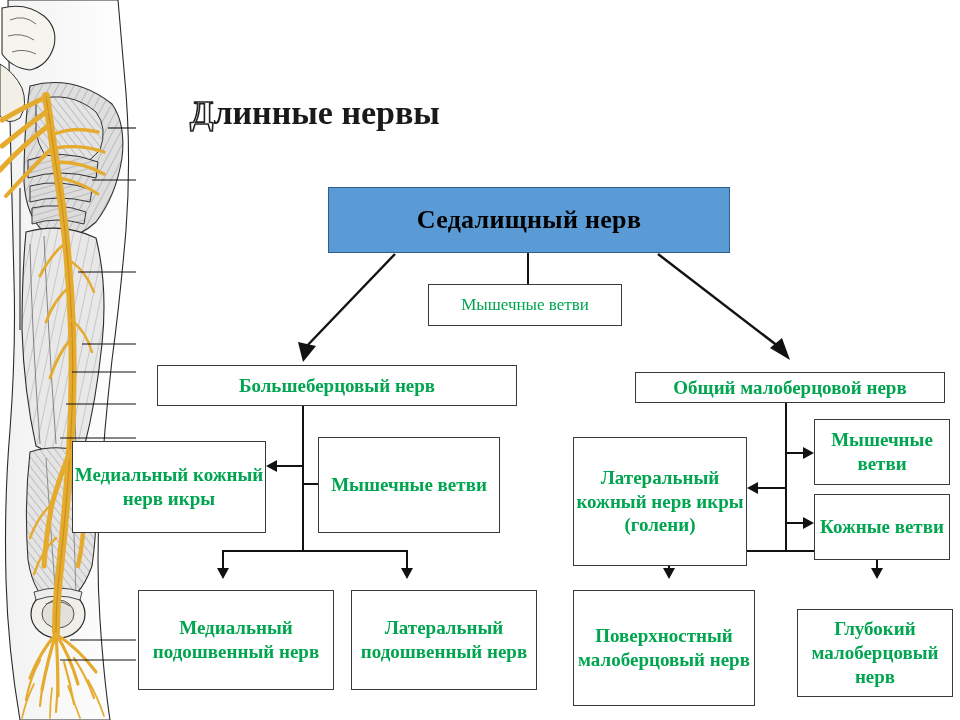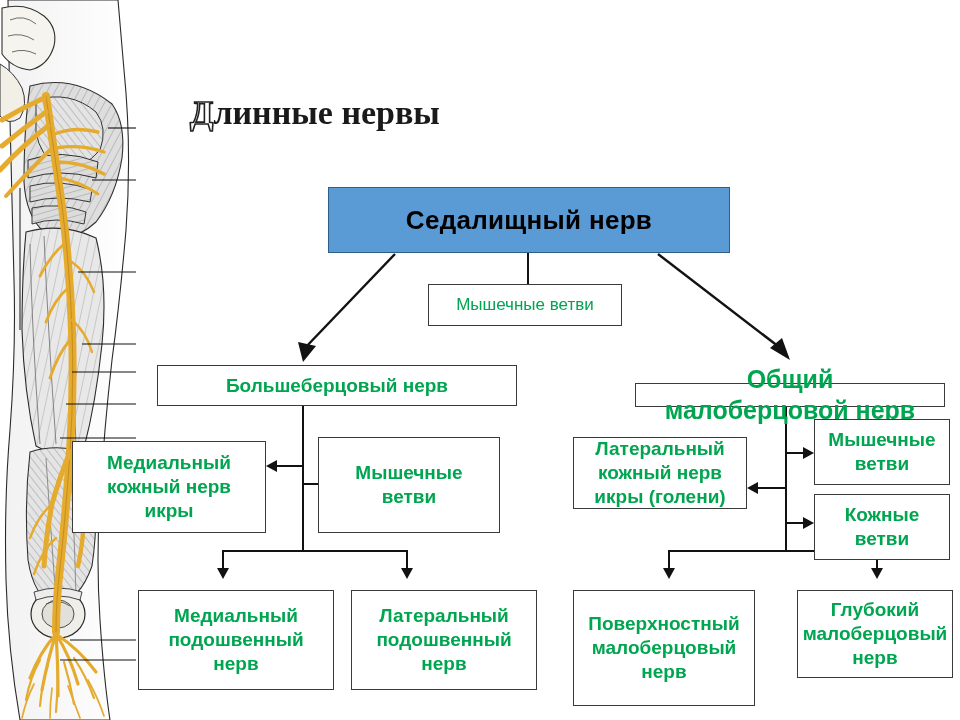--- a/index.html
+++ b/index.html
@@ -72,21 +72,21 @@
     background: #5b9bd5;
     border: 1.5px solid #2e5f8a;
     color: #000000;
     font-size: 26px;
     letter-spacing: 0.3px;
   }
   .box.plain {
     color: #00a550;
     font-weight: normal;
   }
-  .box .txt { display: block; width: 100%; padding: 0 16px; }
+  .box .txt { display: block; width: 100%; padding: 0 0; font-family: Liberation Serif, serif; }
 
   
   .ln {
     position: absolute;
     background: #121212;
   }
   .ln.h { height: 2px; }
   .ln.v { width: 2px; }
 
   .arrow {
@@ -267,33 +267,33 @@
   </div>
 
   <div class="box plain" style="left:428px; top:284px; width:194px; height:42px; font-size:17px;">
     <span class="txt">Мышечные ветви</span>
   </div>
 
   <div class="box" style="left:157px; top:365px; width:360px; height:41px; font-size:19px;">
     <span class="txt">Большеберцовый нерв</span>
   </div>
 
-  <div class="box" style="left:635px; top:383px; width:310px; height:24px; font-size:25px;">
+  <div class="box" style="left:635px; top:372px; width:310px; height:31px; font-size:19px;">
     <span class="txt">Общий малоберцовой нерв</span>
   </div>
 
   <div class="box" style="left:72px; top:441px; width:194px; height:92px; font-size:19px;">
     <span class="txt">Медиальный кожный нерв икры</span>
   </div>
 
   <div class="box" style="left:318px; top:437px; width:182px; height:96px; font-size:19px;">
     <span class="txt">Мышечные ветви</span>
   </div>
 
-  <div class="box" style="left:573px; top:437px; width:174px; height:72px; font-size:19px;">
+  <div class="box" style="left:573px; top:437px; width:174px; height:129px; font-size:19px;">
     <span class="txt">Латеральный кожный нерв икры (голени)</span>
   </div>
 
   <div class="box" style="left:814px; top:419px; width:136px; height:66px; font-size:19px;">
     <span class="txt">Мышечные ветви</span>
   </div>
 
   <div class="box" style="left:814px; top:494px; width:136px; height:66px; font-size:19px;">
     <span class="txt">Кожные ветви</span>
   </div>
@@ -303,17 +303,17 @@
   </div>
 
   <div class="box" style="left:351px; top:590px; width:186px; height:100px; font-size:19px;">
     <span class="txt">Латеральный подошвенный нерв</span>
   </div>
 
   <div class="box" style="left:573px; top:590px; width:182px; height:116px; font-size:19px;">
     <span class="txt">Поверхностный малоберцовый нерв</span>
   </div>
 
-  <div class="box" style="left:797px; top:590px; width:156px; height:88px; font-size:19px;">
+  <div class="box" style="left:797px; top:609px; width:156px; height:88px; font-size:19px;">
     <span class="txt">Глубокий малоберцовый нерв</span>
   </div>
 
 </div>
 
 </body></html>

